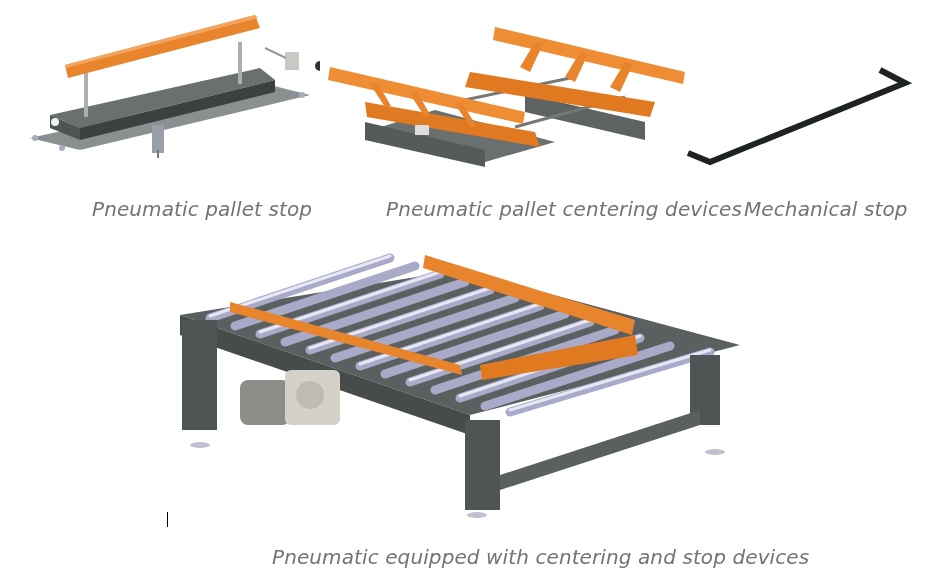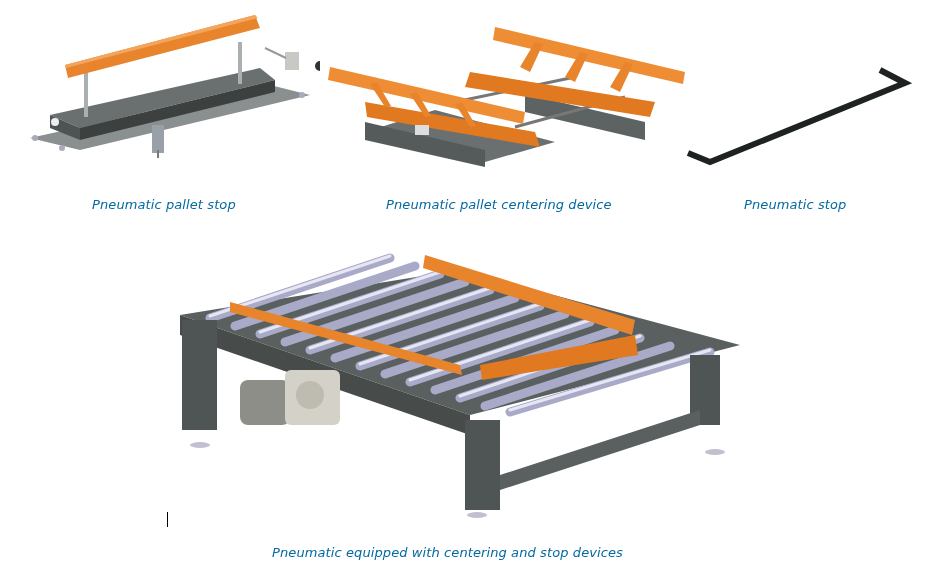--- a/index.html
+++ b/index.html
@@ -1,20 +1,20 @@
 <!DOCTYPE html>
 <html><head>
 <meta charset="utf-8">
 <style>
   html, body { margin:0; padding:0; background:#ffffff; }
   body { width:933px; height:569px; position:relative; overflow:hidden;
          font-family:"DejaVu Sans", sans-serif; }
   .fig { position:absolute; }
   .caption { position:absolute; font-family:"DejaVu Sans", sans-serif;
-             font-style:italic; font-size:13px; color:#0369a1; white-space:nowrap; letter-spacing:0.1px; }
+             font-style:italic; font-size:20px; color:#737373; white-space:nowrap; letter-spacing:0.1px; }
   .cursor { position:absolute; left:167px; top:512px; width:1px; height:15px; background:#000; }
 </style>
 </head>
 <body>
 
 <svg class="fig" style="left:20px;top:10px" width="300" height="150" viewBox="0 0 300 150">
 
   <polygon points="10,128 60,140 290,85 250,75" fill="#8a8f90"></polygon>
 
   <polygon points="30,105 60,118 255,70 240,58" fill="#6a706f"></polygon>
@@ -56,26 +56,26 @@
   <polygon points="240,55 255,30 263,32 250,60" fill="#e8852c"></polygon>
   <polygon points="285,65 300,40 308,42 295,70" fill="#e8852c"></polygon>
 
   <polygon points="40,80 210,110 215,125 42,95" fill="#e07920"></polygon>
   <polygon points="5,45 200,90 198,102 3,58" fill="#ef8d35"></polygon>
   <polygon points="45,62 60,85 66,84 52,60" fill="#e8852c"></polygon>
   <polygon points="85,72 100,95 106,94 92,70" fill="#e8852c"></polygon>
   <polygon points="130,82 145,105 151,104 137,80" fill="#e8852c"></polygon>
   <rect x="90" y="103" width="14" height="10" fill="#ddd"></rect>
 </svg>
-<div class="caption" style="left:386px;top:197px">Pneumatic pallet centering device</div>
+<div class="caption" style="left:386px;top:197px">Pneumatic pallet centering devices</div>
 
 <svg class="fig" style="left:680px;top:60px" width="240" height="110" viewBox="0 0 240 110">
   <polyline points="8,93 30,102 225,23 200,10" fill="none" stroke="#1e2222" stroke-width="6" stroke-linejoin="miter"></polyline>
 </svg>
-<div class="caption" style="left:744px;top:197px">Pneumatic stop</div>
+<div class="caption" style="left:744px;top:197px">Mechanical stop</div>
 
 <svg class="fig" style="left:170px;top:240px" width="580" height="280" viewBox="0 0 580 280">
 
   <polygon points="10,75 300,175 570,105 290,30" fill="#5a605f"></polygon>
   <polygon points="10,75 300,175 300,195 10,95" fill="#474c4b"></polygon>
 
   <g stroke="#a9a9c8" stroke-width="9" stroke-linecap="round">
     <line x1="40" y1="78" x2="220" y2="18"></line>
     <line x1="65" y1="86" x2="245" y2="26"></line>
     <line x1="90" y1="94" x2="270" y2="34"></line>

